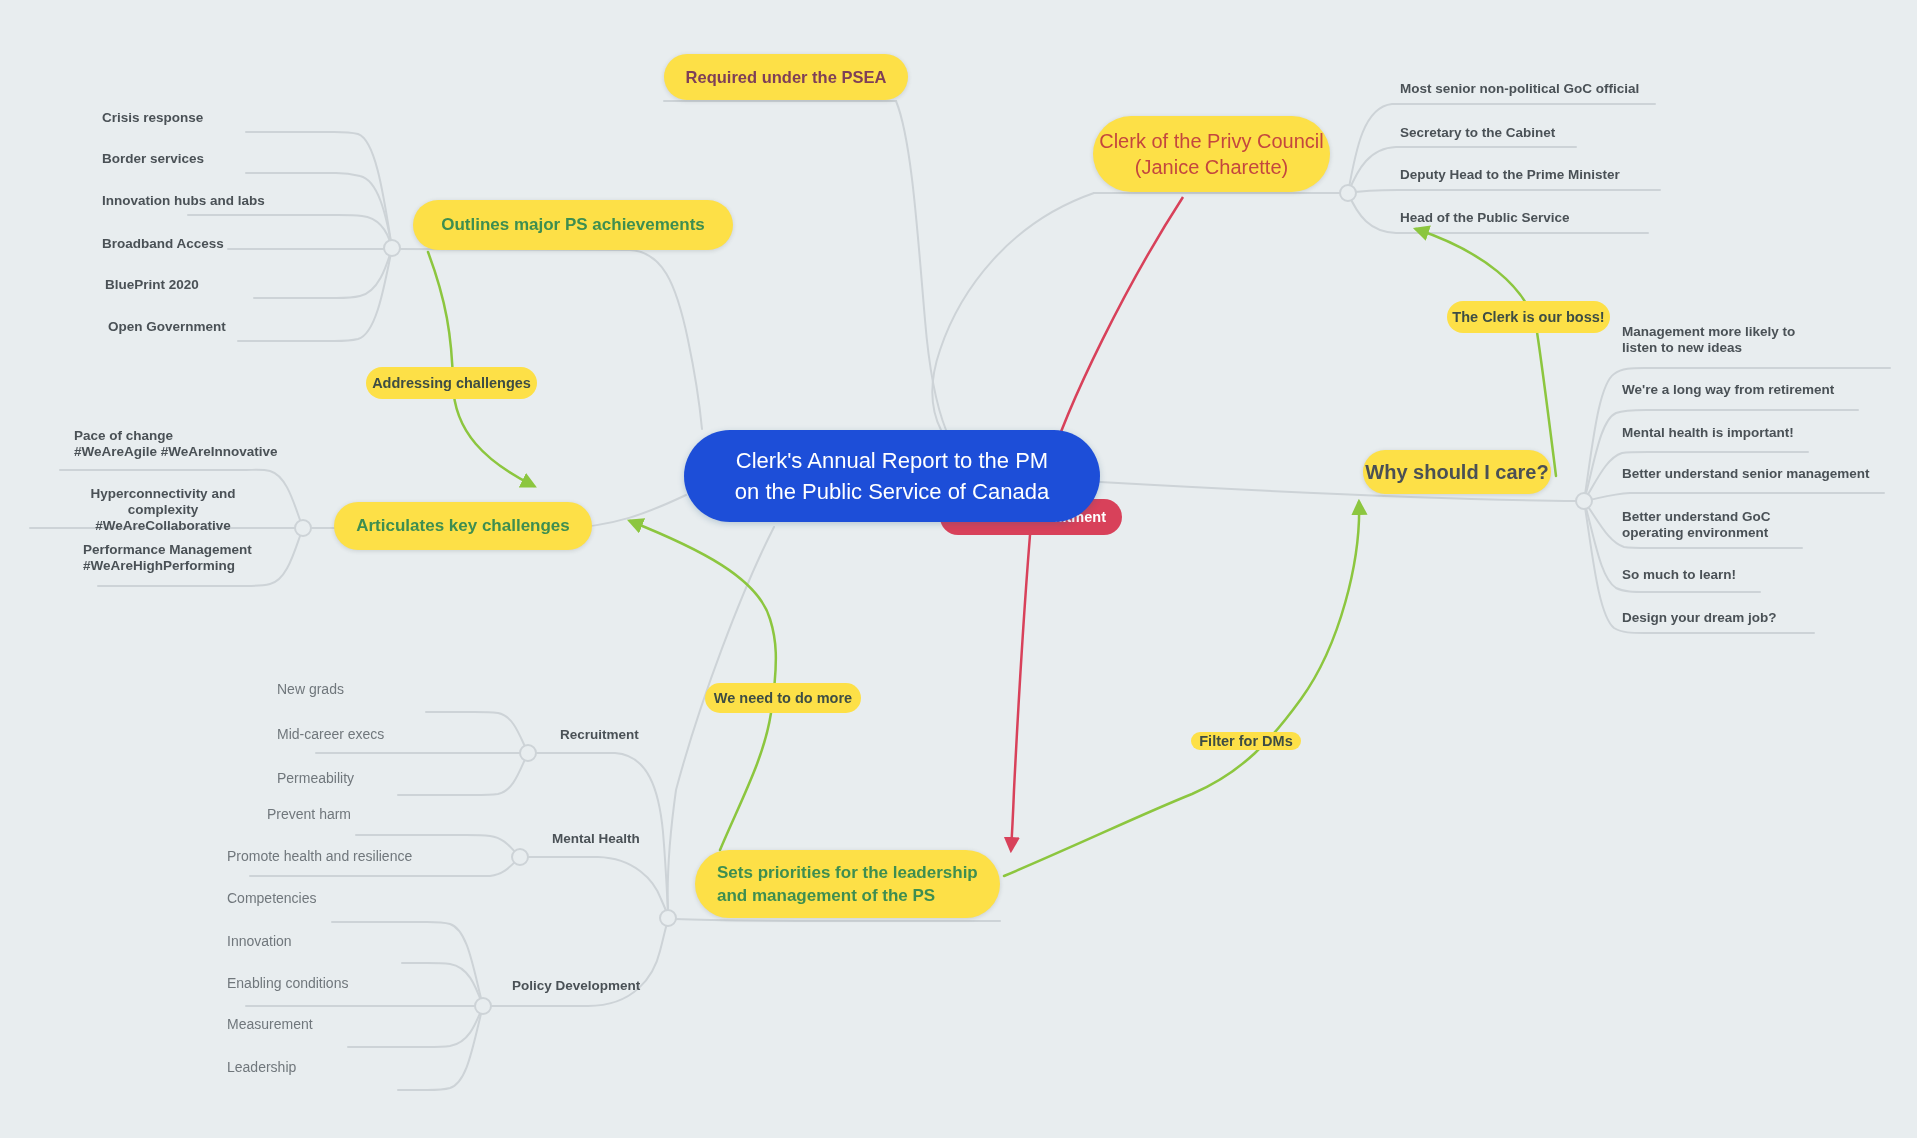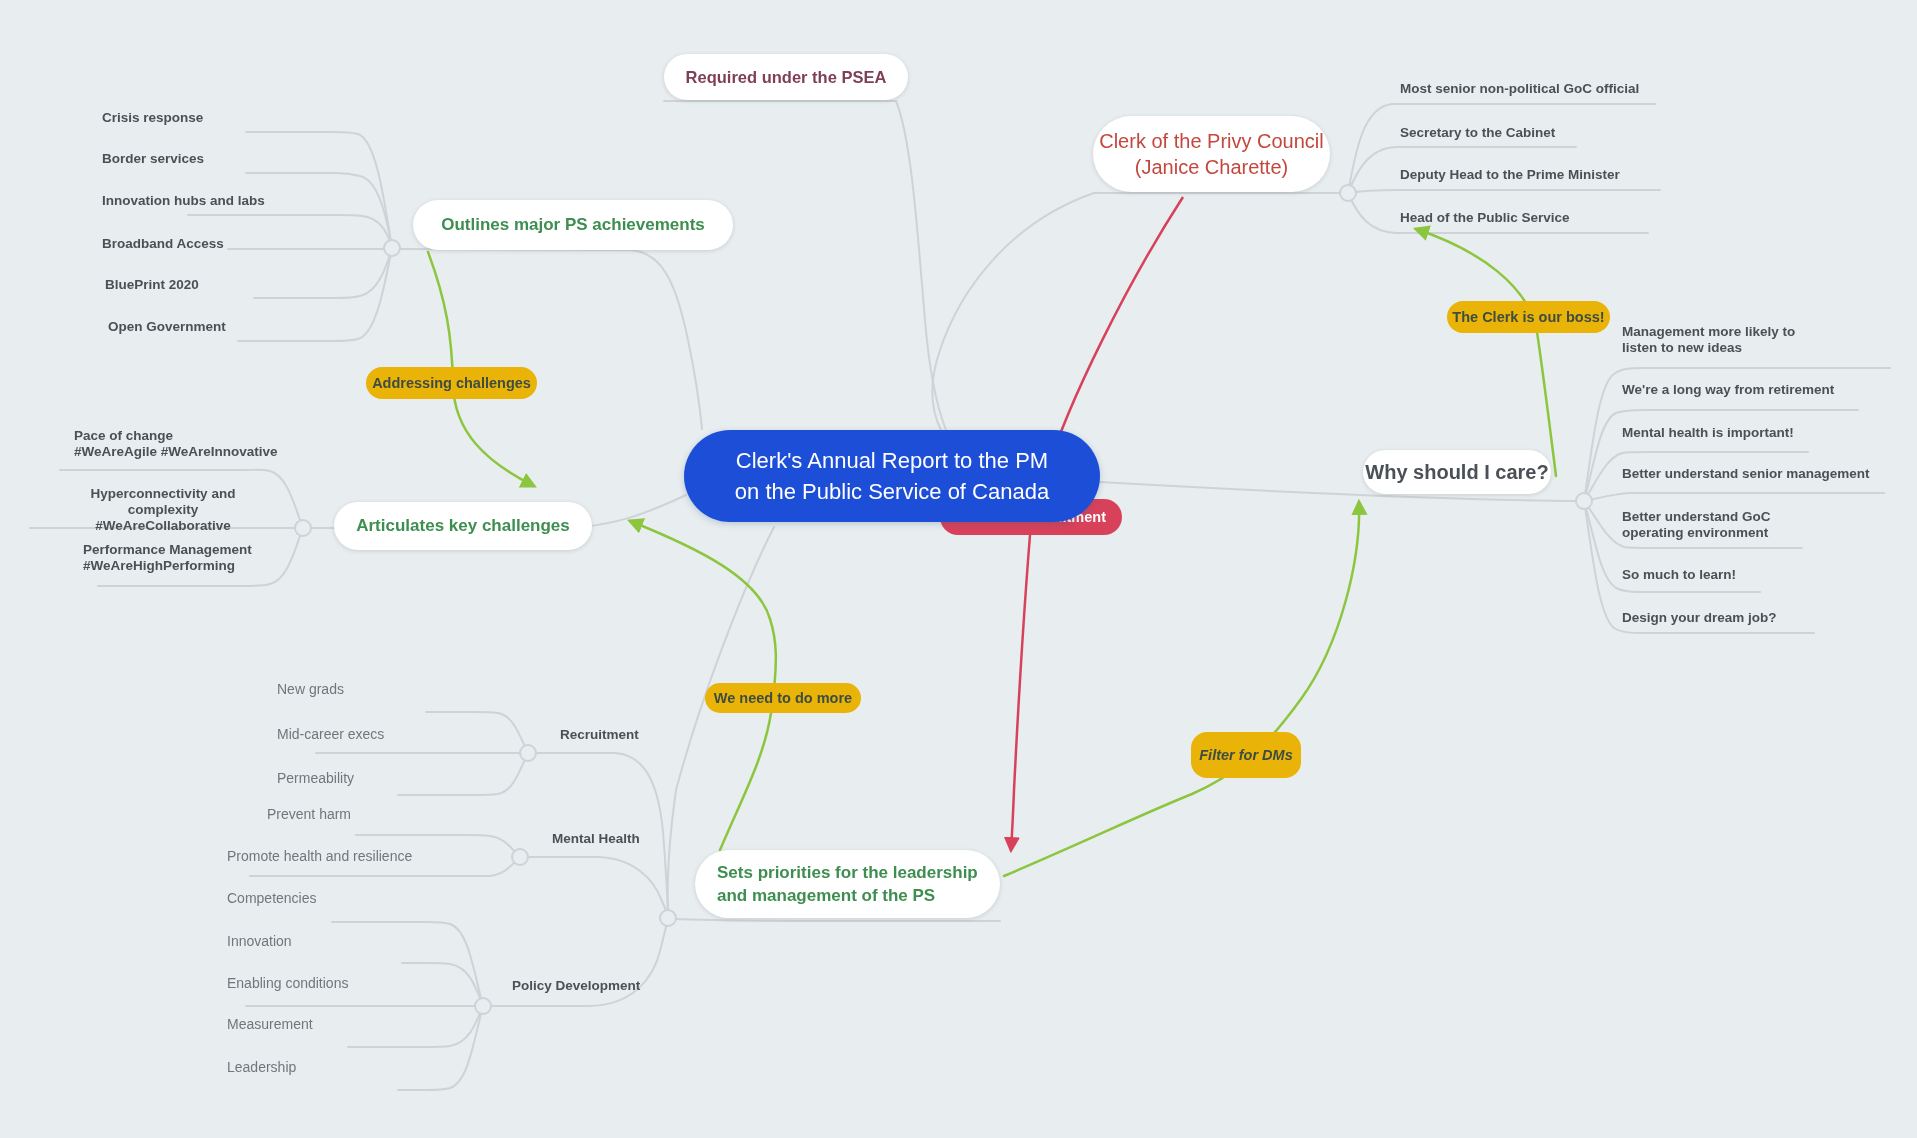--- a/index.html
+++ b/index.html
@@ -1,30 +1,30 @@
 <!DOCTYPE html>
 <html><head>
 <meta charset="utf-8">
 <style>
   html,body{margin:0;padding:0;}
   body{width:1917px;height:1138px;overflow:hidden;
        font-family:"Liberation Sans","DejaVu Sans",sans-serif;}
   #canvas{position:relative;width:1917px;height:1138px;background:#e8edef;}
   #wires{position:absolute;left:0;top:0;z-index:1;}
-  .pill{position:absolute;background:#ffffff;box-shadow:0 1px 4px rgba(60,70,80,.18);
+  .pill{position:absolute;background:#fde047;box-shadow:0 1px 4px rgba(60,70,80,.18);
         display:flex;align-items:center;justify-content:center;text-align:center;
         z-index:3;box-sizing:border-box;}
   .two-line{white-space:pre-line;}
   .blabel{position:absolute;font-size:13.5px;font-weight:bold;color:#4a5156;
           white-space:nowrap;z-index:2;line-height:16px;}
   .blabel.two-line{white-space:pre-line;}
   .leaf{position:absolute;font-size:14px;font-weight:normal;color:#70777c;
         white-space:nowrap;z-index:2;}
   .ralign{text-align:left;}
-  .gpill{position:absolute;background:#eab308;color:#3e4d44;font-size:14.5px;
+  .gpill{position:absolute;background:#fde047;color:#3e4d44;font-size:14.5px;
          font-weight:bold;display:flex;align-items:center;justify-content:center;
          border-radius:16px;z-index:3;white-space:nowrap;}
   #n-root{left:684px;top:430px;width:416px;height:92px;border-radius:46px;
           background:#1d4ed8;color:#ffffff;font-size:22px;line-height:31px;
           font-weight:normal;z-index:5;box-shadow:0 2px 6px rgba(40,90,130,.25);}
   #n-commitment{left:940px;top:499px;width:182px;height:36px;border-radius:18px;
           background:#d8415a;color:#ffffff;font-size:14.5px;font-weight:bold;
           display:flex;align-items:center;justify-content:flex-end;
           padding-right:16px;z-index:4;box-shadow:none;}
   #n-required{left:664px;top:54px;width:244px;height:46px;border-radius:23px;
@@ -36,21 +36,21 @@
   #n-articulates{left:334px;top:476px;width:258px;height:48px;border-radius:24px;
           color:#3e8e50;font-size:17px;font-weight:bold;margin-top:26px;}
   #n-why{left:1363px;top:450px;width:188px;height:44px;border-radius:22px;
           color:#4a5055;font-size:20px;font-weight:bold;}
   #n-sets{left:695px;top:850px;width:305px;height:68px;border-radius:34px;
           color:#3e8e50;font-size:17px;line-height:23px;font-weight:bold;
           justify-content:flex-start;text-align:left;padding-left:22px;}
   #g-boss{left:1447px;top:301px;width:163px;height:32px;}
   #g-addressing{left:366px;top:367px;width:171px;height:32px;}
   #g-weneed{left:705px;top:683px;width:156px;height:30px;}
-  #g-filter{left:1191px;top:732px;width:110px;height:46px;font-style:italic;}
+  #g-filter{left:1191px;top:732px;width:110px;height:18px;}
 </style>
 </head>
 <body>
 
 <div id="canvas">
 
   <svg id="wires" width="1917" height="1138" viewBox="0 0 1917 1138">
     <defs>
       <marker id="ah-green" viewBox="0 0 10 10" refX="8" refY="5" markerWidth="6.5" markerHeight="6.5" orient="auto">
         <path d="M0,0 L10,5 L0,10 z" fill="#8cc63f"></path>

